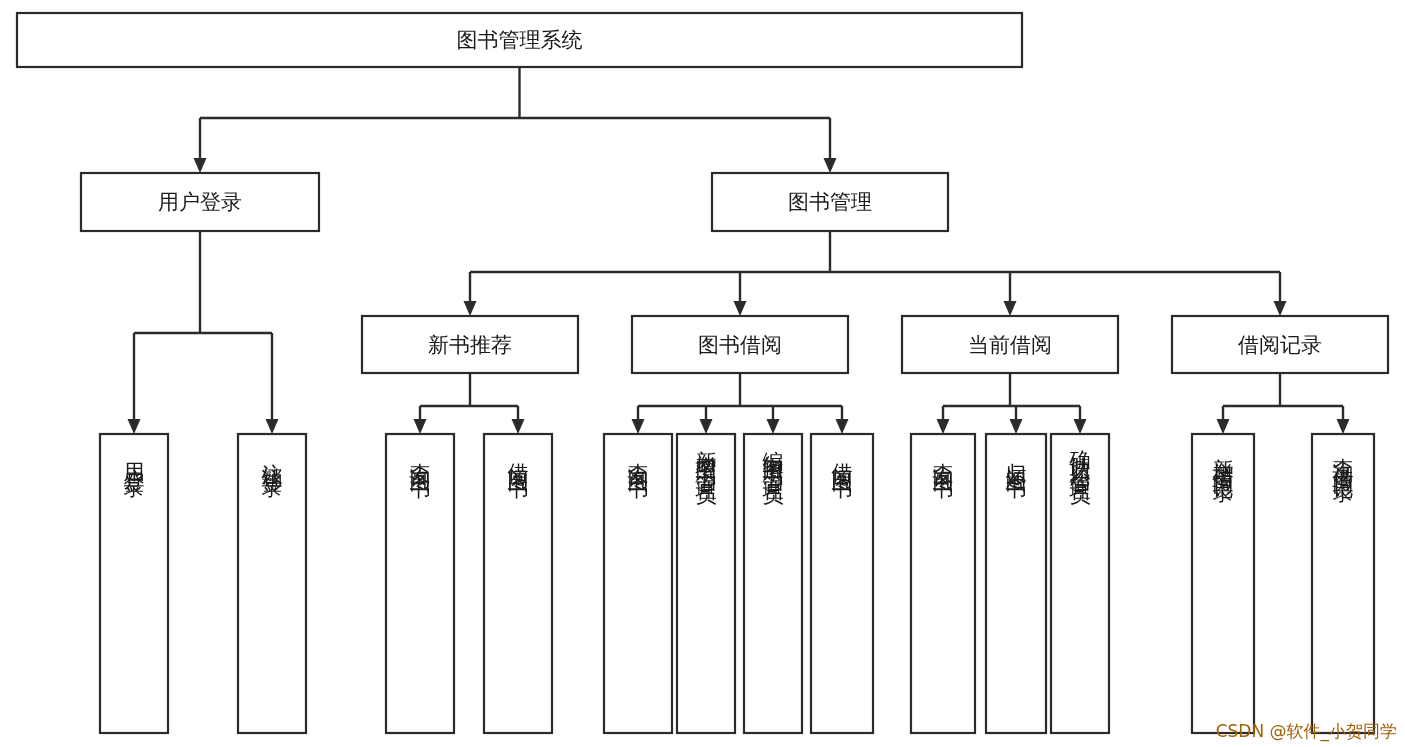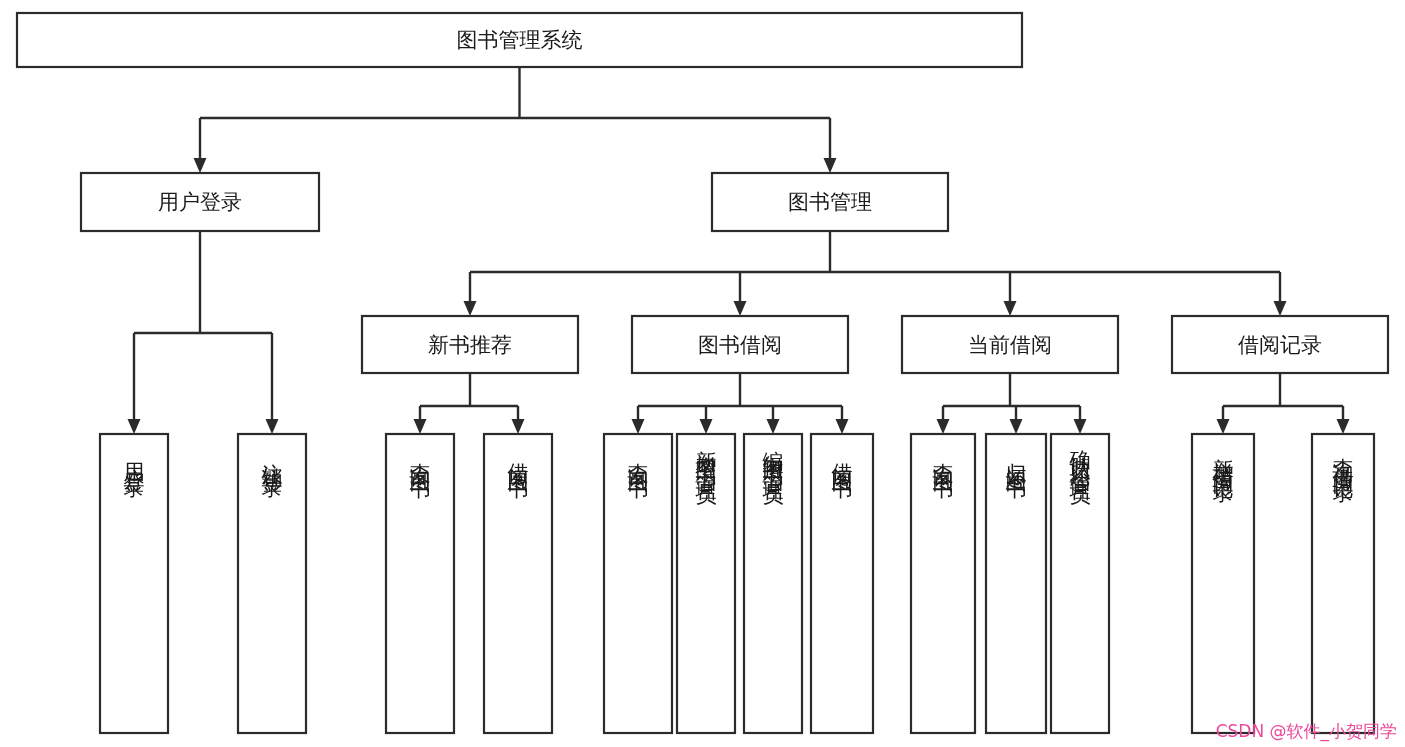--- a/index.html
+++ b/index.html
@@ -56,21 +56,21 @@
     writing-mode: vertical-rl;
     text-orientation: upright;
     glyph-orientation-vertical: 0;
     text-anchor: middle;
     letter-spacing: 5px;
   }
   .watermark {
     position: absolute;
     right: 8px;
     bottom: 4px;
-    color: #ec4899;
+    color: #a16207;
     font-size: 17px;
     font-family: "DejaVu Sans", "Liberation Sans", sans-serif;
     white-space: nowrap;
     pointer-events: none;
     user-select: none;
   }
 </style>
 </head>
 <body>
 

